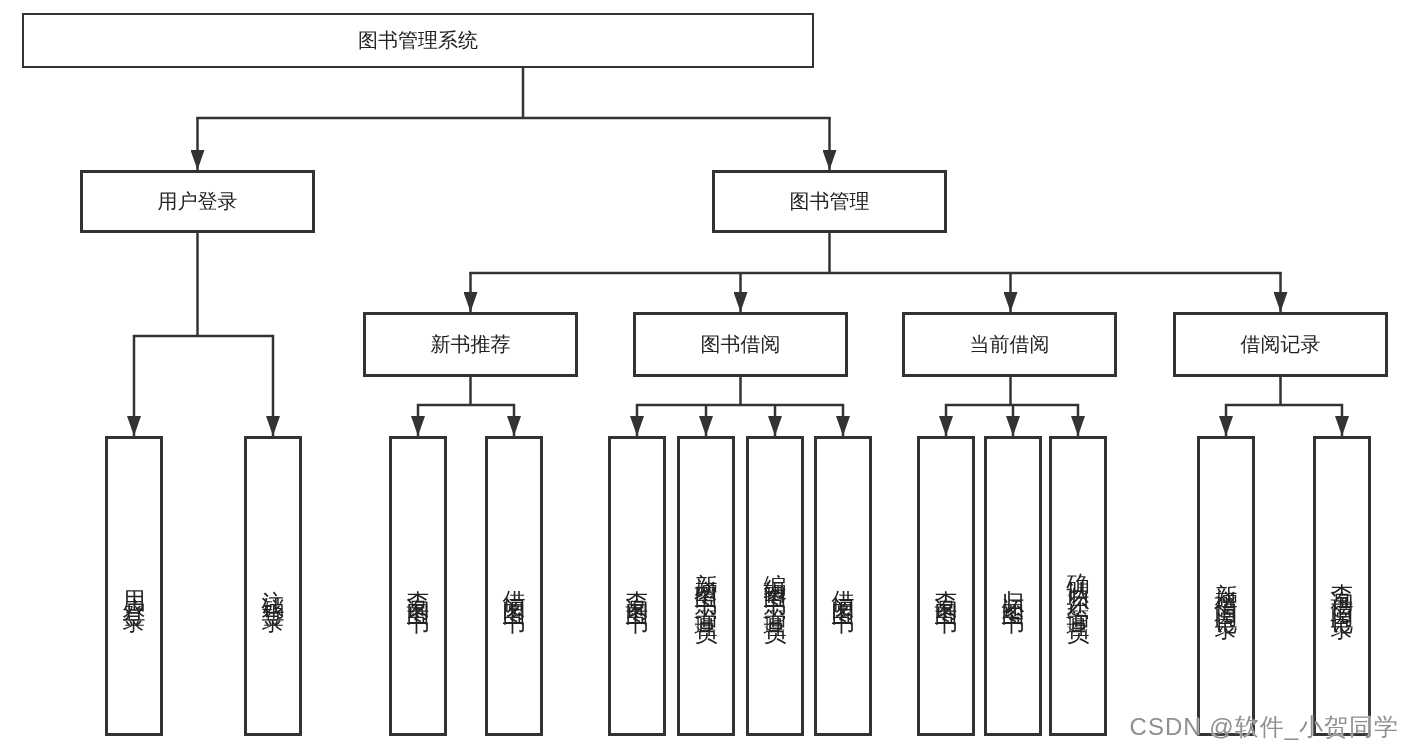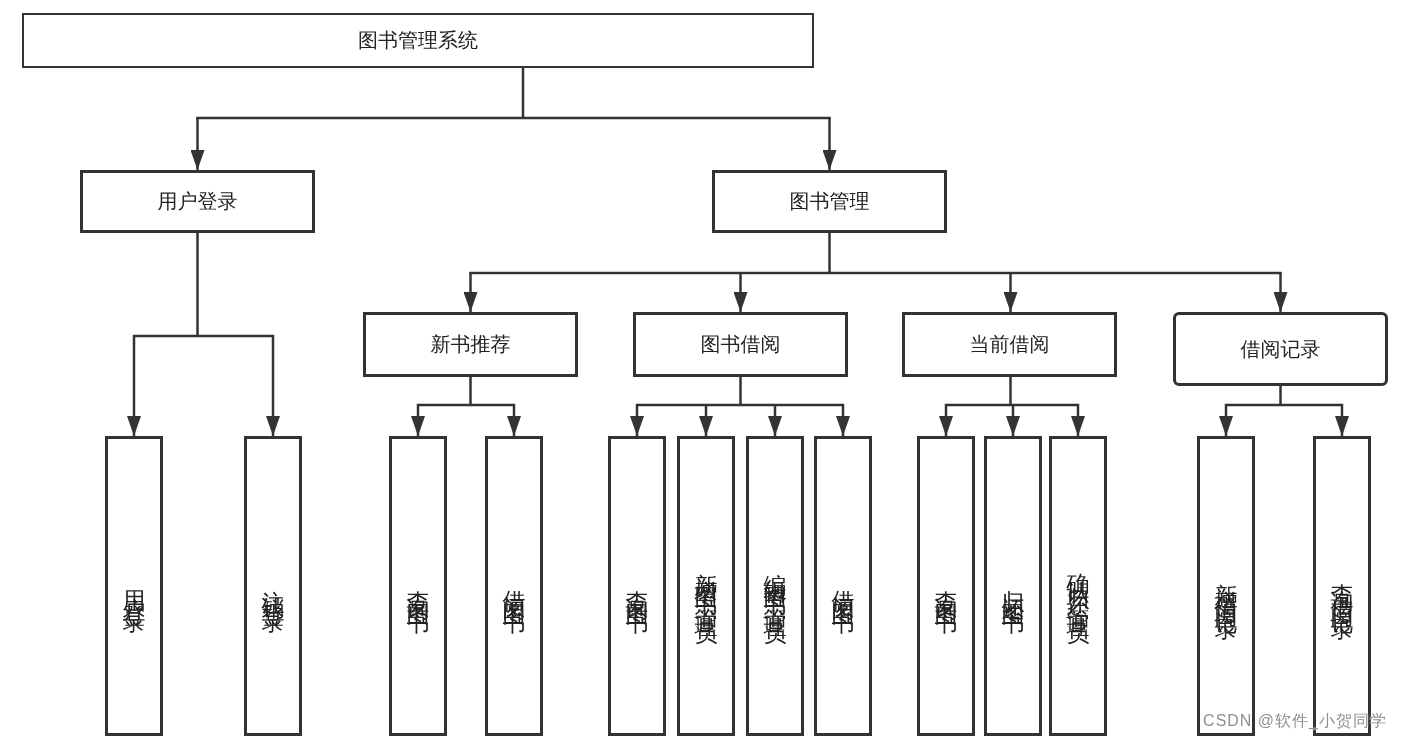--- a/index.html
+++ b/index.html
@@ -25,22 +25,22 @@
   .leaf{width:58px;height:300px;}
   .vtext{
     writing-mode:vertical-rl;
     text-orientation:mixed;
     font-size:23px;
     letter-spacing:7px;
     line-height:1;
   }
   .watermark{
     position:absolute;
-    right:18px;top:711px;
-    font-size:16px;
+    right:6px;top:711px;
+    font-size:24px;
     color:var(--watermark,#8f8f8f);
     letter-spacing:1px;
     text-shadow:0 0 2px #fff,0 0 1px #fff;
     white-space:nowrap;
   }
 </style>
 </head>
 <body>
 
 <div class="canvas">
@@ -108,21 +108,21 @@
 
   <div class="box" style="left:363px;top:312px;width:215px;height:65px;">
     <span>新书推荐</span>
   </div>
   <div class="box" style="left:633px;top:312px;width:215px;height:65px;text-align:right;">
     <span>图书借阅</span>
   </div>
   <div class="box" style="left:884px;top:312px;width:215px;height:65px;margin-left:18px;">
     <span>当前借阅</span>
   </div>
-  <div class="box" style="left:1173px;top:312px;width:215px;height:74px;border-radius:6px;">
+  <div class="box" style="left:1173px;top:312px;width:215px;height:65px;">
     <span>借阅记录</span>
   </div>
 
   <div class="box leaf" style="left:105px;top:436px;">
     <span class="vtext">用户登录</span>
   </div>
   <div class="box leaf" style="left:244px;top:436px;">
     <span class="vtext">注销登录</span>
   </div>
 

